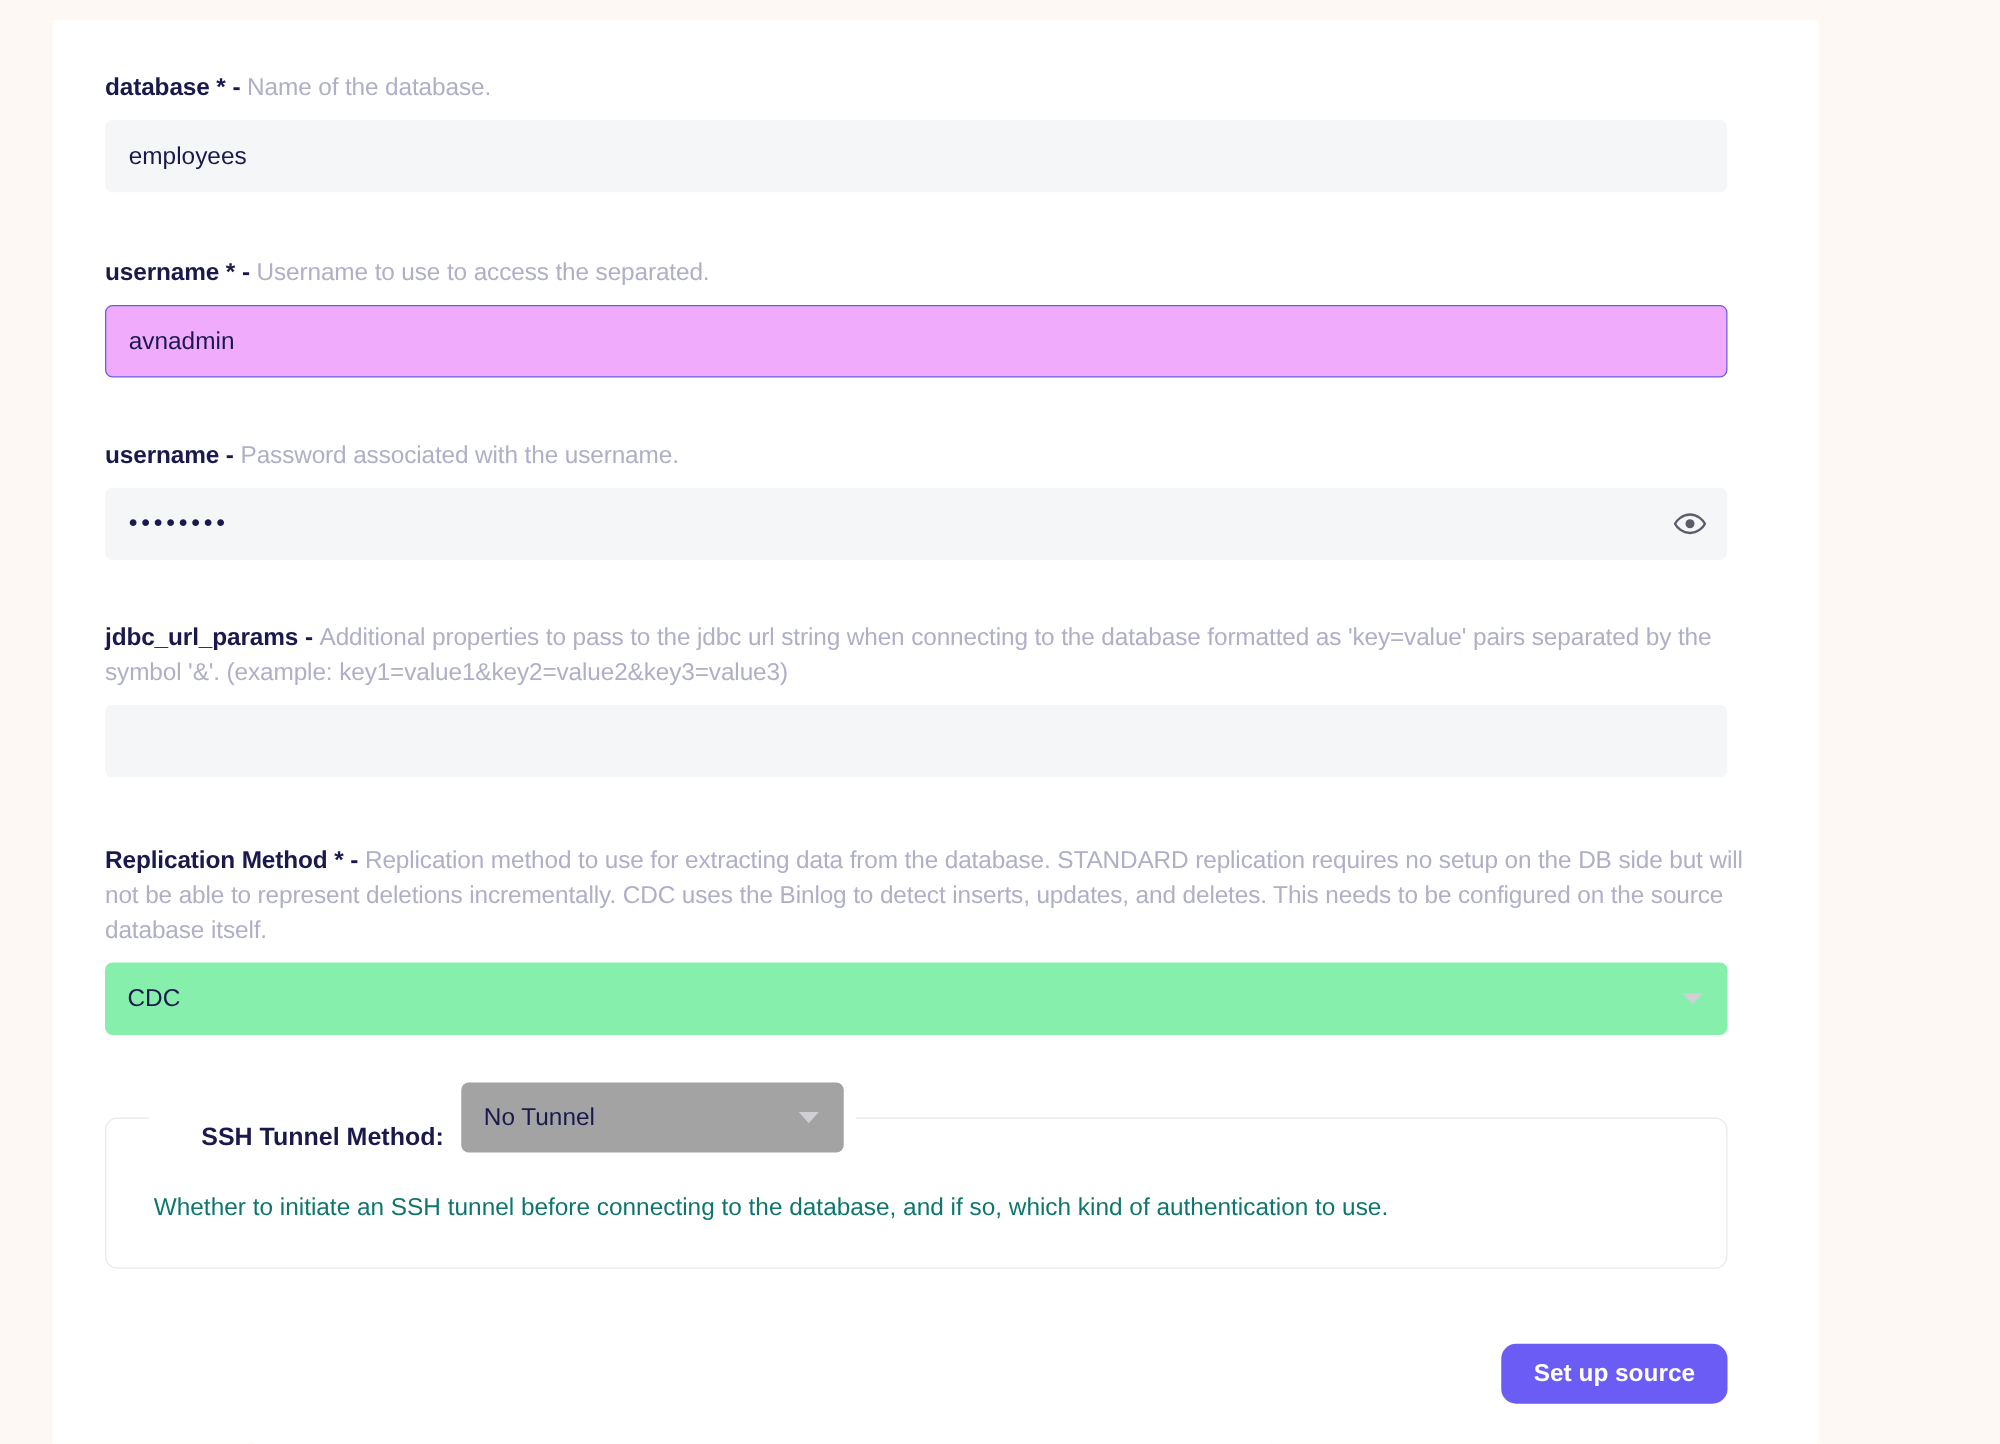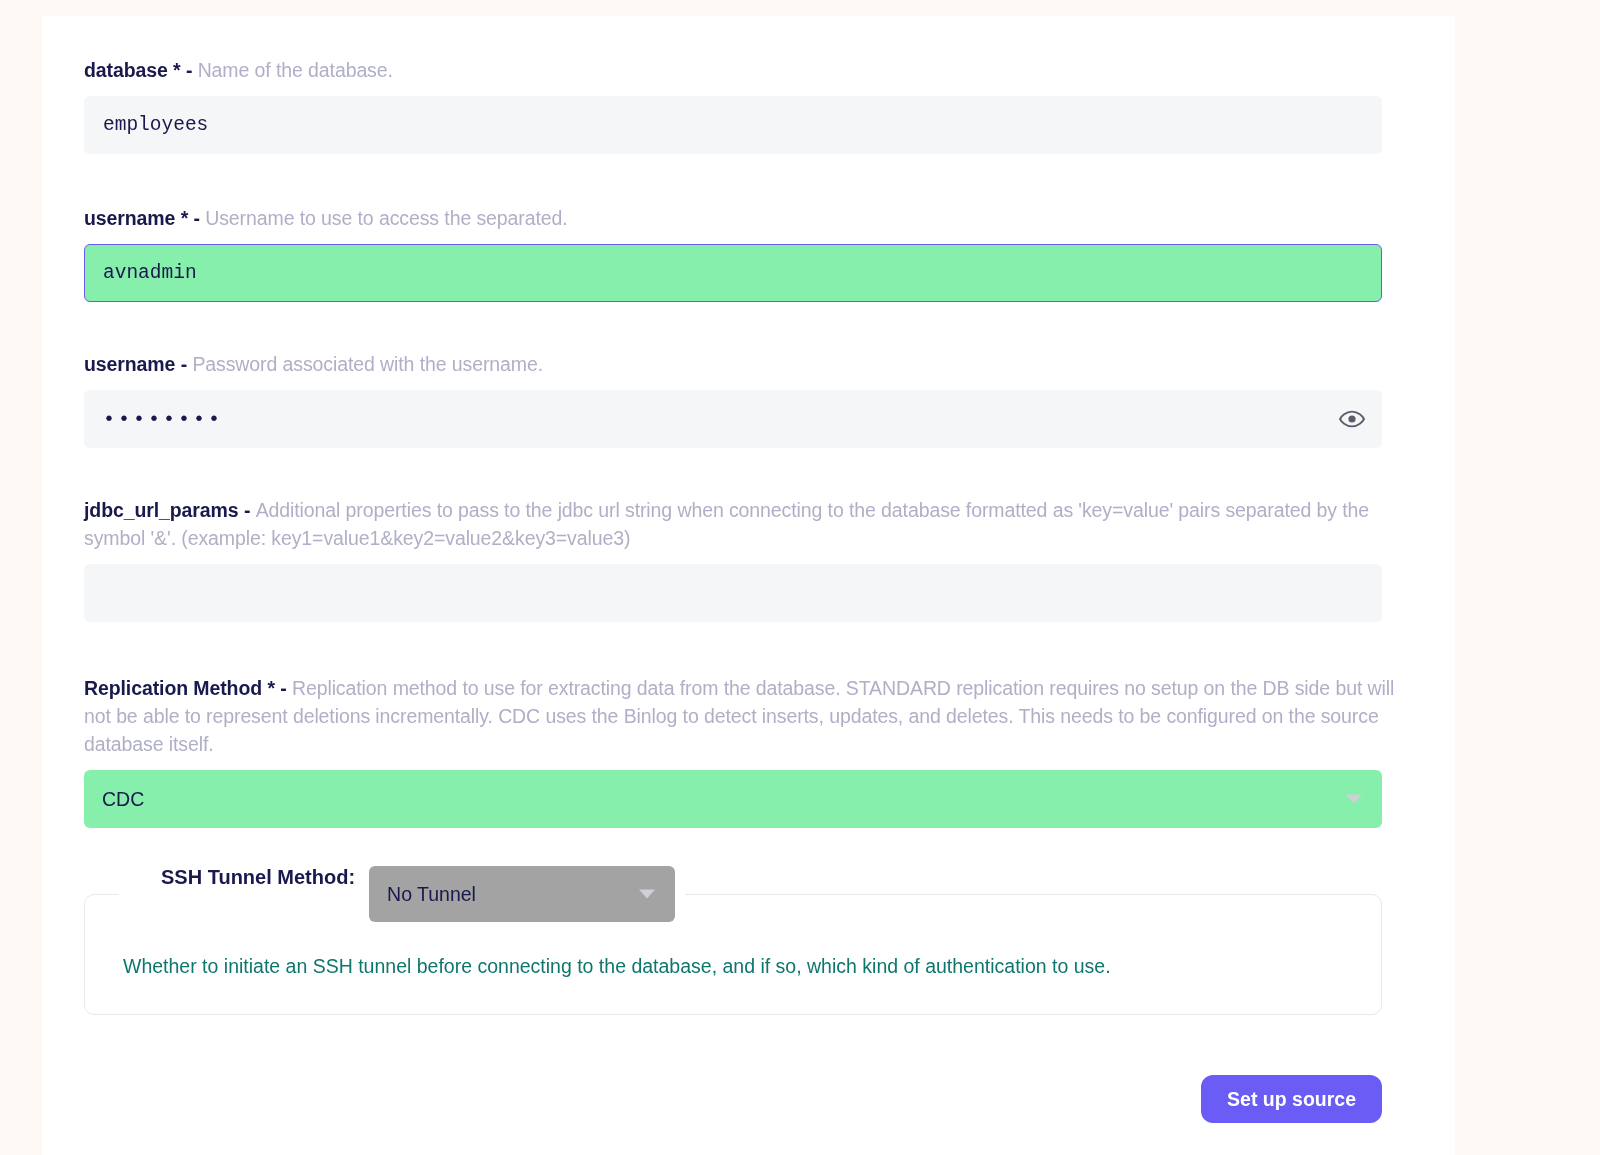--- a/index.html
+++ b/index.html
@@ -50,27 +50,27 @@
 
   .input {
     width: 1298px;
     height: 58px;
     background: #f5f6f8;
     border: 1px solid transparent;
     border-radius: 6px;
     font-size: 19.5px;
     color: #1a194d;
     padding: 0 18px;
-    font-family: Liberation Mono, monospace;
+    font-family: Liberation Sans, sans-serif;
     display: flex;
     align-items: center;
     outline: none;
   }
   .input.focused {
-    background: #86efac;
+    background: #f0abfc;
     border: 1.6px solid #6b5ce7;
   }
   .input-wrap { position: relative; width: 1298px; }
   .eye-btn {
     position: absolute;
     right: 16px;
     top: 50%;
     transform: translateY(-50%);
     width: 28px;
     height: 28px;
@@ -124,21 +124,21 @@
   fieldset.ssh {
     width: 1298px;
     margin: 0;
     padding: 26px 34px 34px 34px;
     border: 1px solid #e8e8ee;
     border-radius: 10px;
   }
   fieldset.ssh legend {
     padding: 0 10px 0 42px;
     display: flex;
-    align-items: flex-start;
+    align-items: flex-end;
     gap: 14px;
   }
   .legend-label {
     font-size: 20px;
     font-weight: 700;
     color: #1a194d;
     white-space: nowrap;
   }
   .mini-select {
     position: relative;

